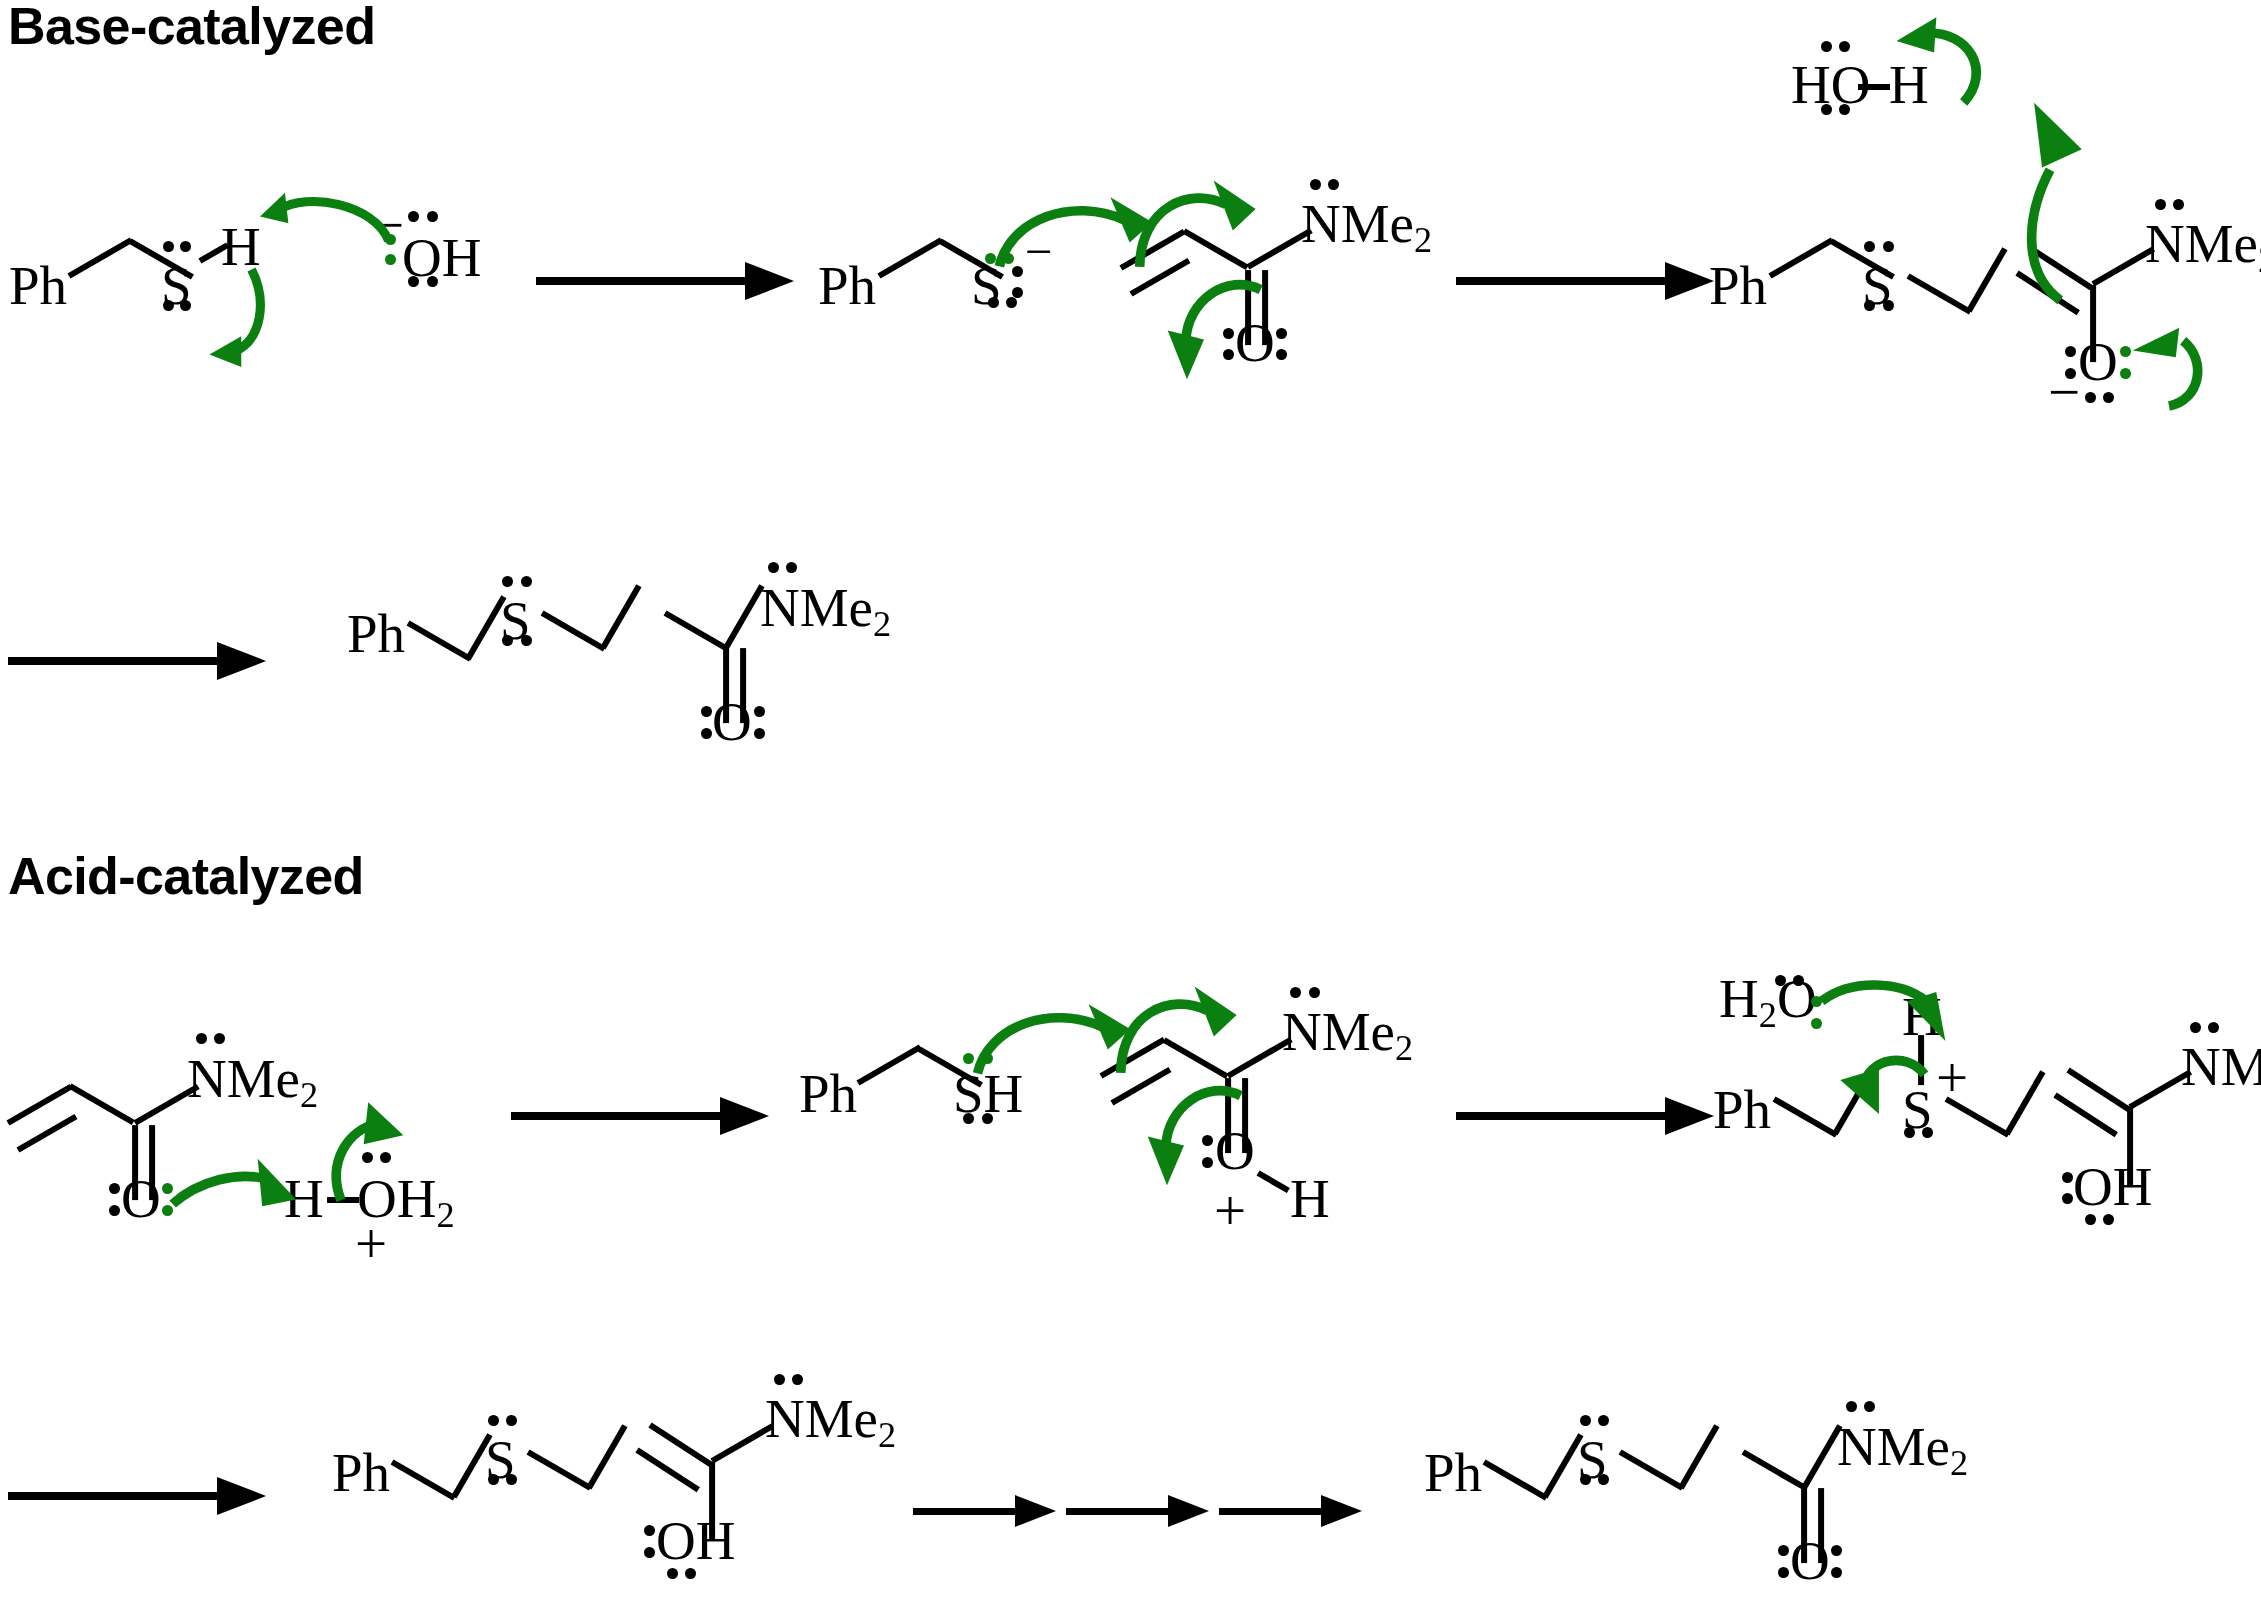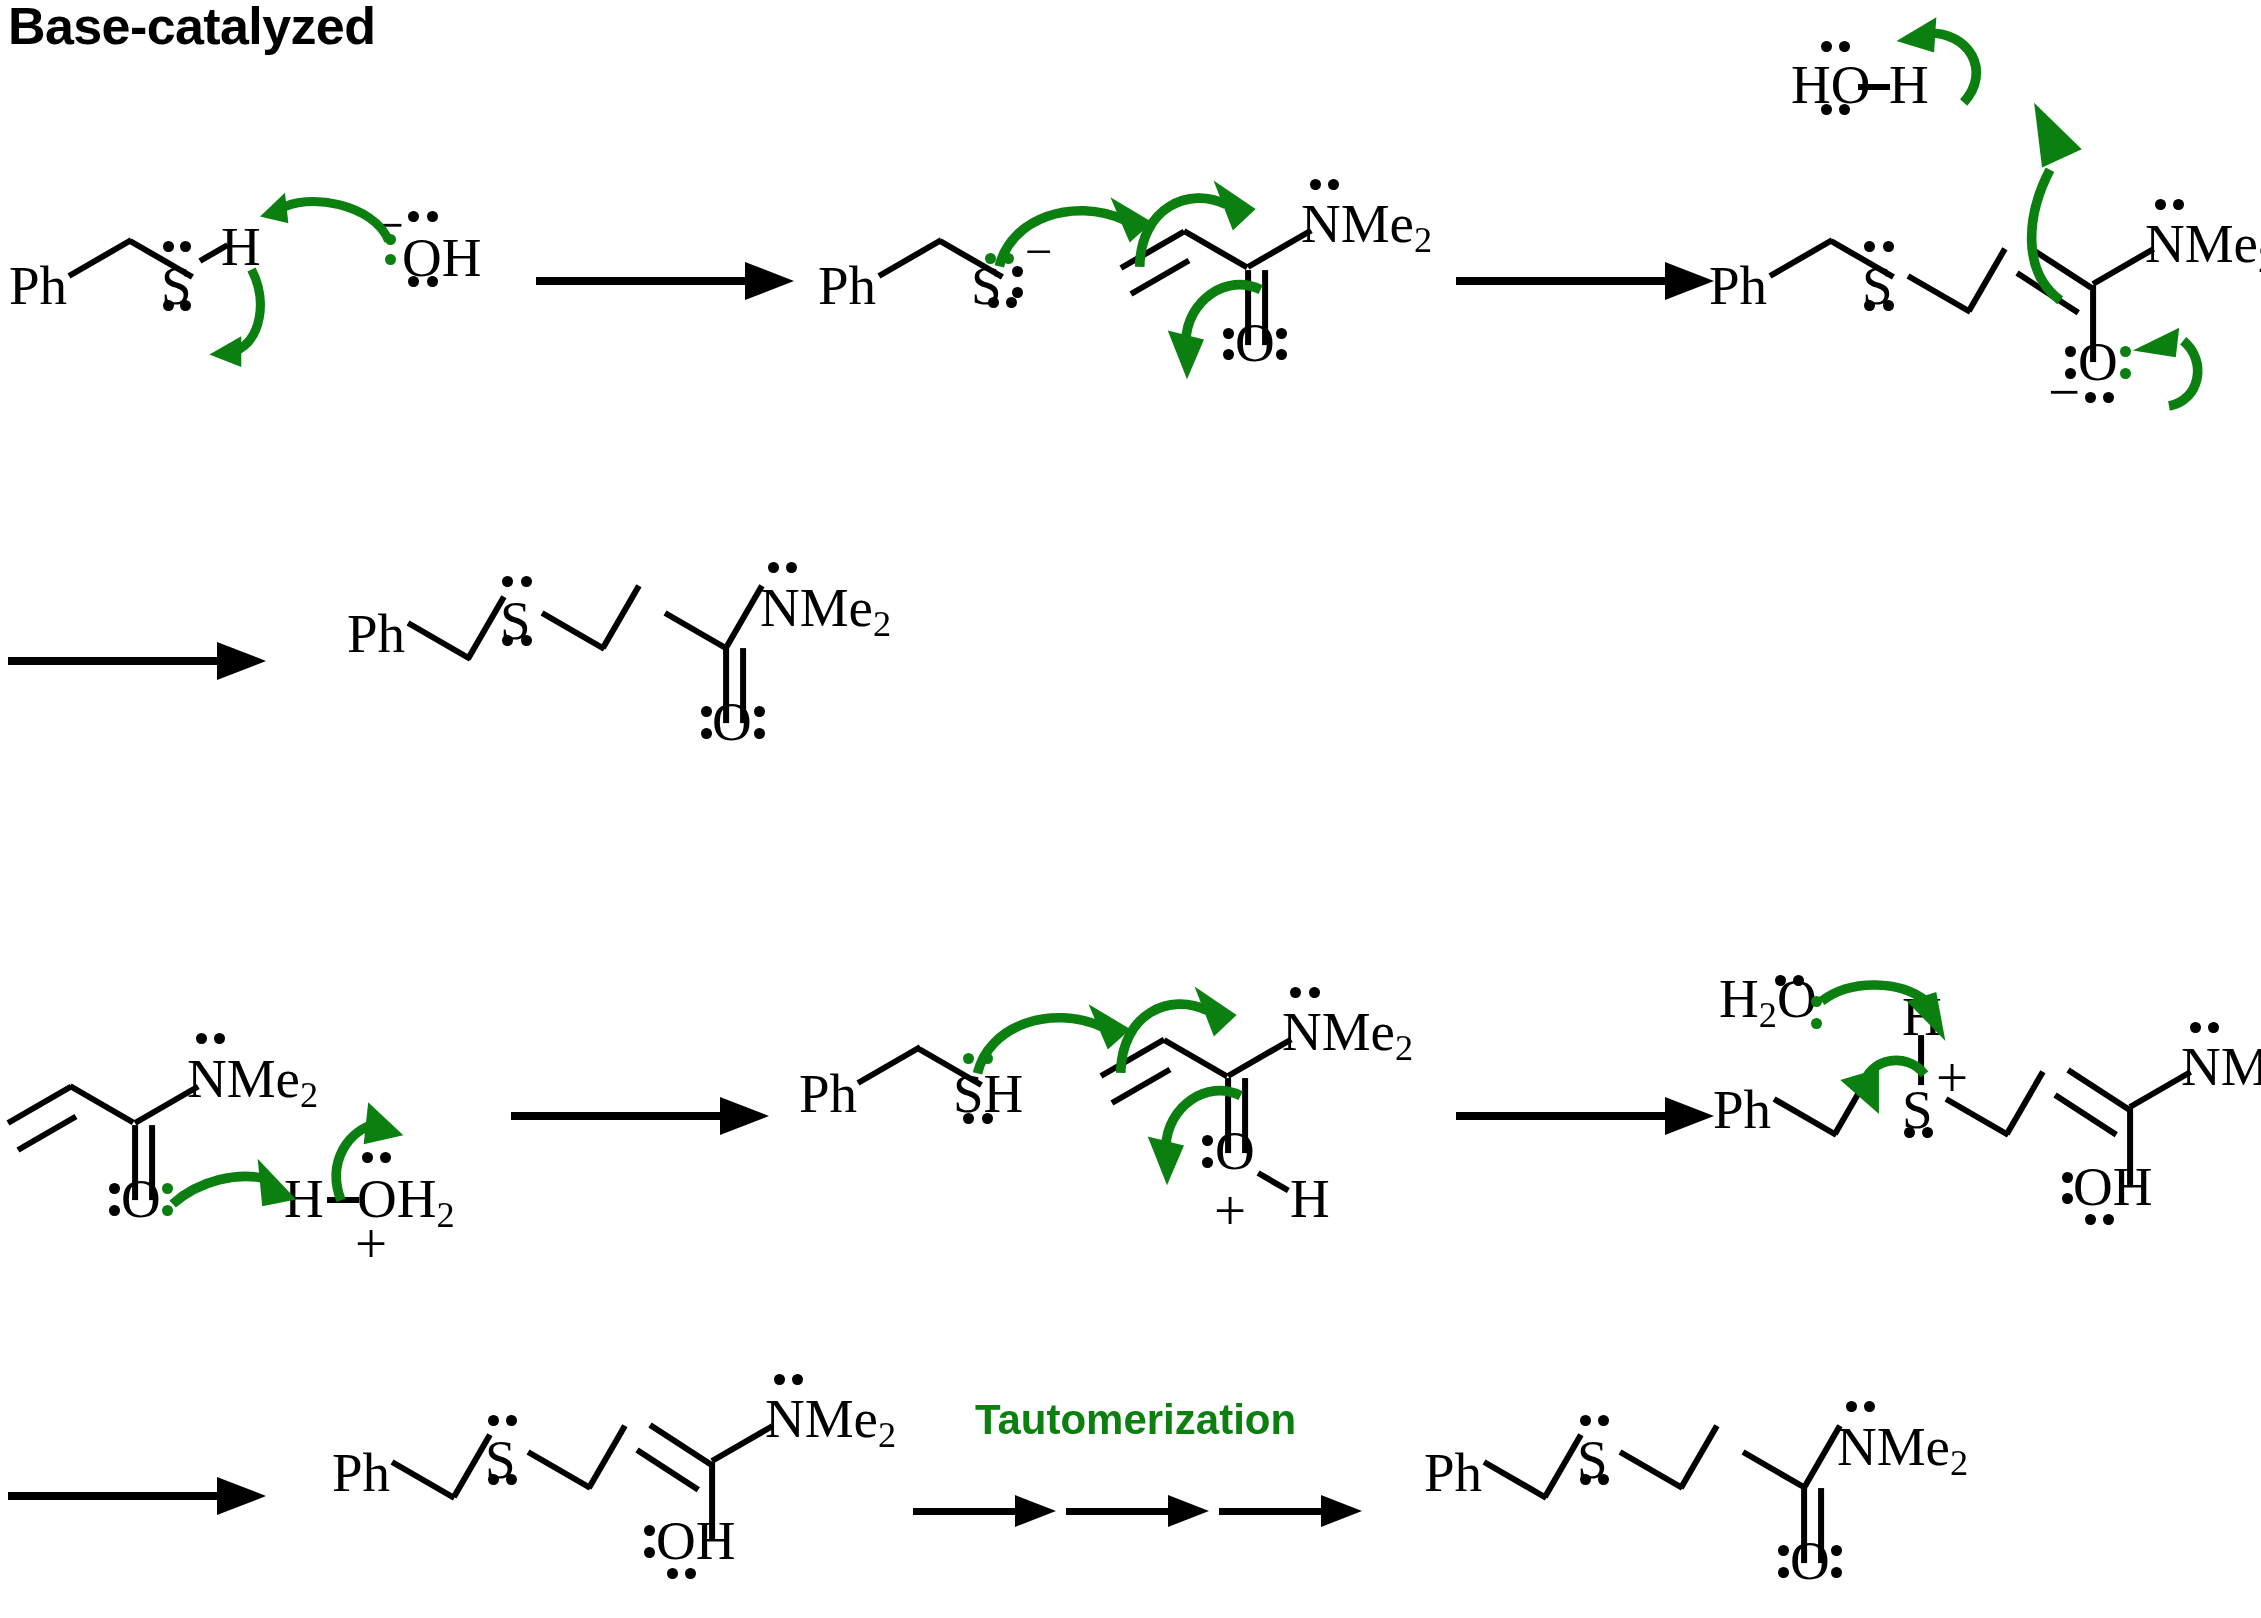--- a/index.html
+++ b/index.html
@@ -17,20 +17,21 @@
   .rxn-arrow .head{position:absolute;top:-15.3px;width:0;height:0;border-top:19.3px solid transparent;border-bottom:19.3px solid transparent;border-left:49px solid #000;}
   .curve{position:absolute;pointer-events:none;}
   .keto{position:absolute;color:#0b8010;font-weight:bold;font-size:42px;text-align:center;line-height:1.08;font-family:"Liberation Sans",sans-serif;white-space:nowrap;}
 </style>
 </head>
 <body>
 
 <div id="canvas">
 
   <div class="sec-title" style="left:8px;top:-4.5px;">Base-catalyzed</div>
+  <div class="sec-title" style="left:8px;top:846px;">Acid-catalyzed</div>
 
   <div>
     <div class="atom" style="left:9px;top:258px;">Ph</div>
     <div class="bond" style="left:69px;top:273px;width:72px;transform:rotate(-30deg);"></div>
     <div class="bond" style="left:130px;top:238px;width:72px;transform:rotate(30deg);"></div>
     <div class="atom" style="left:161px;top:258px;">S</div>
     <div class="lp" style="left:163px;top:241px;"></div>
     <div class="lp" style="left:180px;top:241px;"></div>
     <div class="lp" style="left:163px;top:300px;"></div>
     <div class="lp" style="left:180px;top:300px;"></div>
@@ -347,21 +348,20 @@
     <div class="lp" style="left:792px;top:1374px;"></div>
     <div class="bond" style="left:712px;top:1459px;width:77px;transform:rotate(90deg);"></div>
     <div class="atom" style="left:656px;top:1513px;">OH</div>
     <div class="lp" style="left:644px;top:1525px;"></div>
     <div class="lp" style="left:644px;top:1547px;"></div>
     <div class="lp" style="left:667px;top:1568px;"></div>
     <div class="lp" style="left:685px;top:1568px;"></div>
   </div>
 
   <div class="keto" style="left:920px;top:1397px;width:431px;">
-    <div>Tautomerization</div>
   </div>
 
   <div class="rxn-arrow" style="left:913px;top:1508px;width:142px;">
     <div class="shaft" style="width:105px;height:7.4px;"></div>
     <div class="head" style="left:102px;top:-13px;border-top-width:16px;border-bottom-width:16px;border-left-width:41px;"></div>
   </div>
   <div class="rxn-arrow" style="left:1066px;top:1508px;width:142px;">
     <div class="shaft" style="width:105px;height:7.4px;"></div>
     <div class="head" style="left:102px;top:-13px;border-top-width:16px;border-bottom-width:16px;border-left-width:41px;"></div>
   </div>

